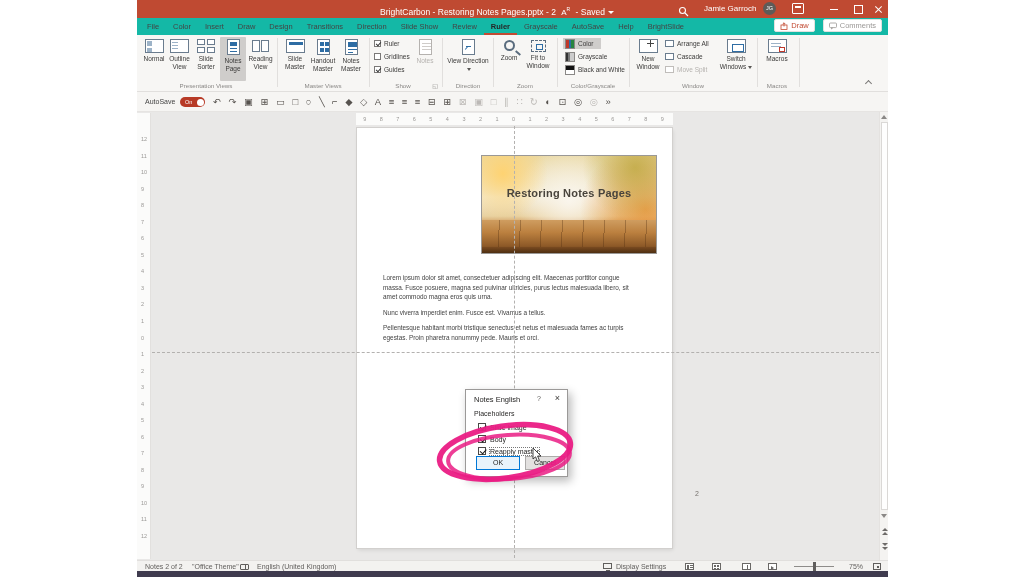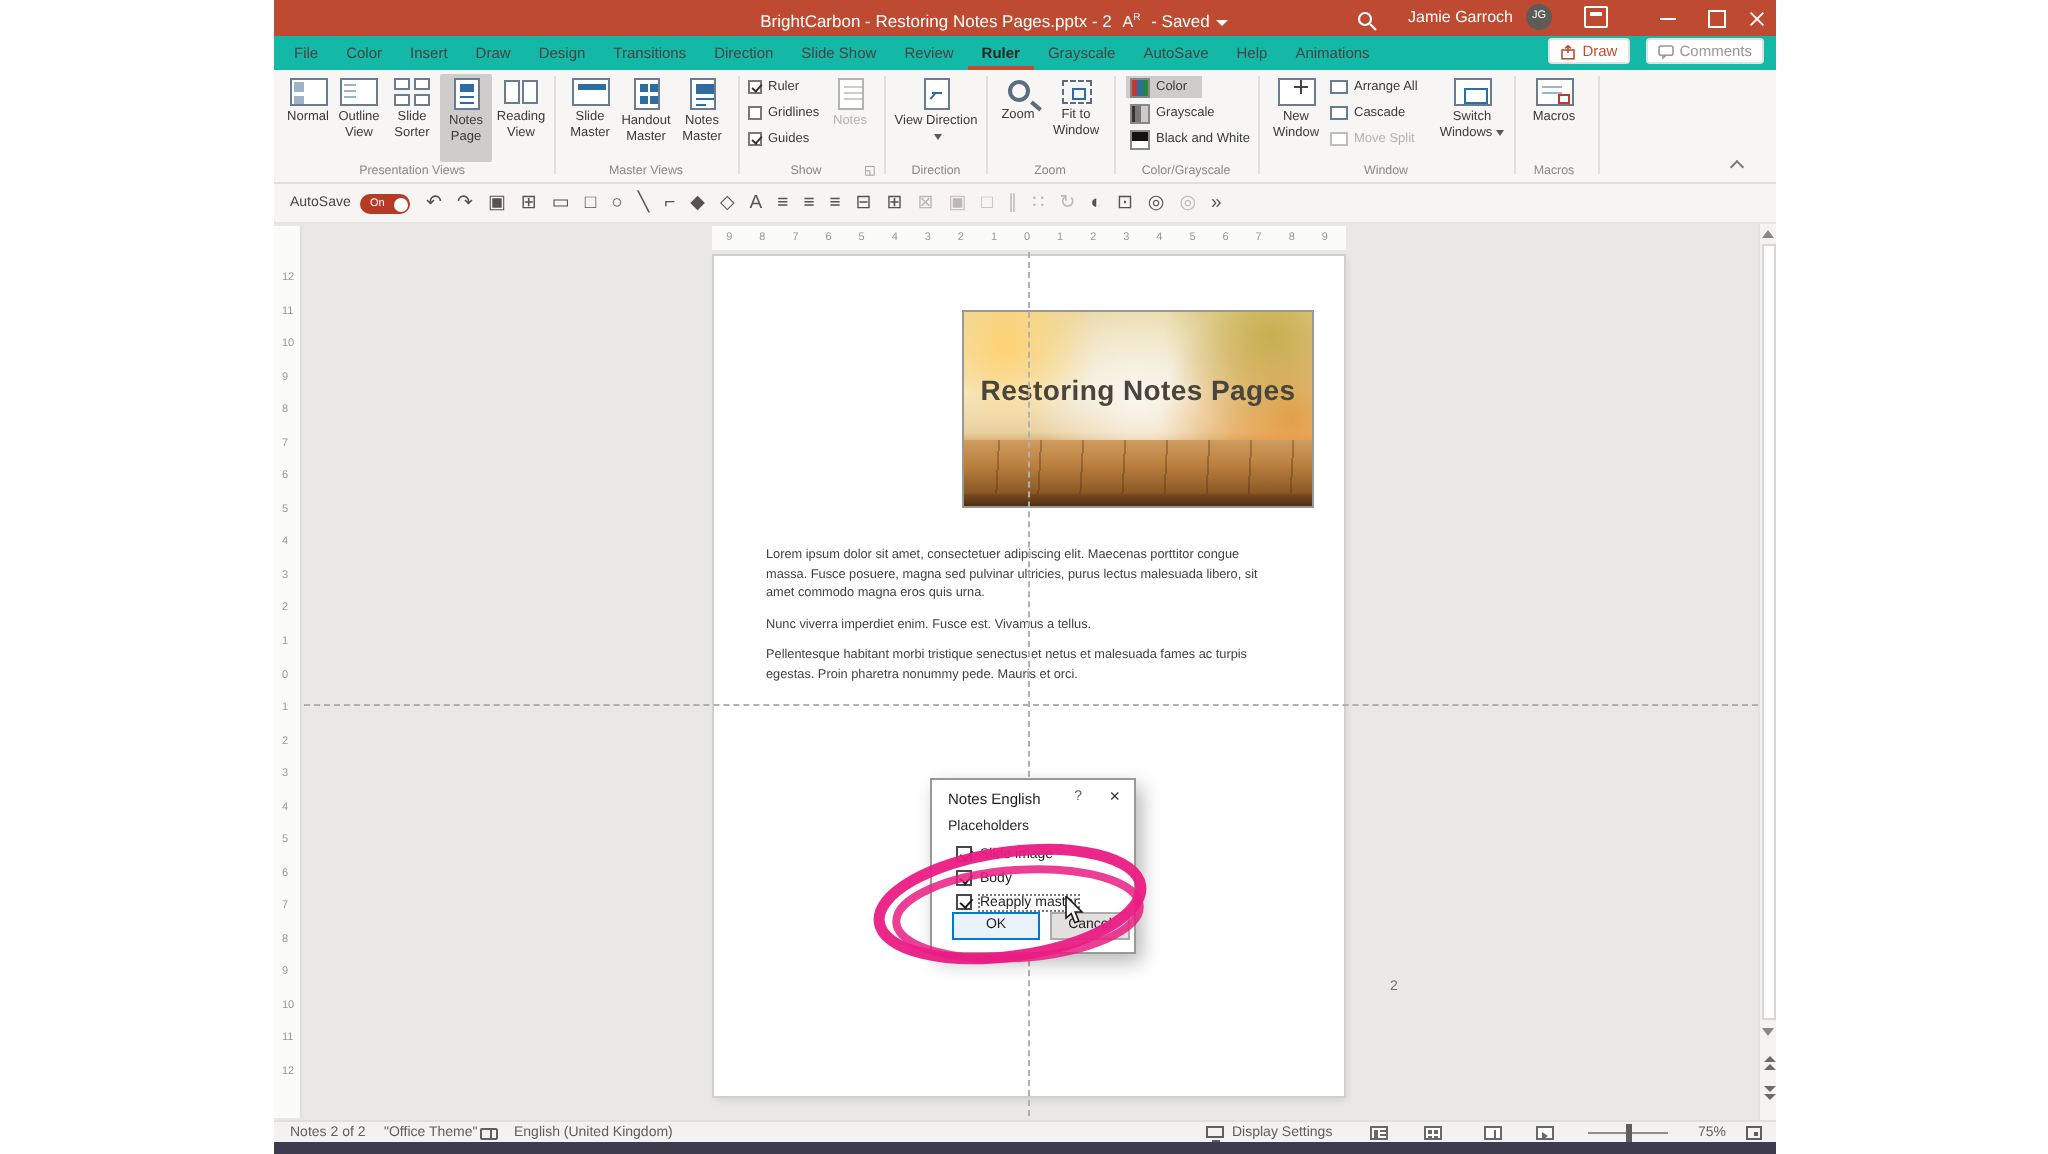--- a/index.html
+++ b/index.html
@@ -92,21 +92,21 @@
 .hruler .rnum{top:3px}
 .vruler .rnum{left:4px}
 .notes-page{position:absolute;left:220px;top:16px;width:315px;height:420px;background:#fff;box-shadow:0 0 0 1px #d2d0ce,1px 2px 4px rgba(0,0,0,.10)}
 .slide-thumb{position:absolute;left:344px;top:43px;width:176px;height:99px;border:1px solid #9a9896;overflow:hidden;
  background:
   radial-gradient(circle at 12% 18%, rgba(255,210,110,.95), rgba(255,210,110,0) 26%),
   radial-gradient(circle at 88% 12%, rgba(186,166,58,.75), rgba(186,166,58,0) 30%),
   radial-gradient(circle at 94% 55%, rgba(232,148,58,.85), rgba(232,148,58,0) 38%),
   radial-gradient(circle at 50% 45%, rgba(250,246,238,.95), rgba(243,233,212,0) 52%),
   linear-gradient(180deg,#ead9a6 0%,#f3ecd8 42%,#e9d1a0 62%,#cf9a5c 70%,#aa7036 100%)}
-.slide-title{position:absolute;left:0;top:31px;width:100%;text-align:center;font-size:14px;font-weight:bold;color:#49443c;letter-spacing:.2px}
+.slide-title{position:absolute;left:0;top:31px;width:100%;text-align:center;font-size:11px;font-weight:bold;color:#49443c;letter-spacing:.2px}
 .wood{position:absolute;left:-4px;bottom:0;width:184px;height:33px;
  background:
   repeating-linear-gradient(93deg, rgba(80,45,15,.35) 0 1px, rgba(0,0,0,0) 1px 21px),
   linear-gradient(180deg,#cf9d60 0%,#bb803f 38%,#8e5a28 78%,#5f3c1b 100%)}
 .wood:after{content:"";position:absolute;left:0;bottom:0;width:100%;height:6px;background:linear-gradient(180deg,#7a4a20,#4e2f12)}
 .body-text{position:absolute;left:246px;top:161px;width:255px;font-size:6.4px;line-height:1.5;color:#3f3f3f}
 .body-text p{margin-bottom:6px}
 .pagenum{position:absolute;left:558px;top:378px;font-size:7px;color:#76716d}
 .guide-v{position:absolute;left:377px;top:14px;height:432px;width:0;border-left:1px dashed #b3b1af;z-index:3}
 .guide-h{position:absolute;left:15px;top:240px;width:727px;height:0;border-top:1px dashed #b3b1af;z-index:3}
@@ -193,21 +193,21 @@
           <span class="tab">Draw</span>
           <span class="tab">Design</span>
           <span class="tab">Transitions</span>
           <span class="tab">Direction</span>
           <span class="tab">Slide Show</span>
           <span class="tab">Review</span>
           <span class="tab active">Ruler</span>
           <span class="tab">Grayscale</span>
           <span class="tab">AutoSave</span>
           <span class="tab">Help</span>
-          <span class="tab">Animations</span>
+          <span class="tab">BrightSlide</span>
         </div>
     <div class="tab-right">
       <span class="pillbtn share-btn">
         <svg width="8" height="8" viewBox="0 0 8 8">
               <rect x="1" y="3" width="6" height="4.4" fill="none" stroke="#c24b33" stroke-width=".8"></rect>
               <path d="M4 4.5 V0.8 M4 .8 L2.6 2.2 M4 .8 L5.4 2.2" fill="none" stroke="#c24b33" stroke-width=".8"></path>
             </svg>
         <span>Draw</span>
       </span>
       <span class="pillbtn comments-btn">

